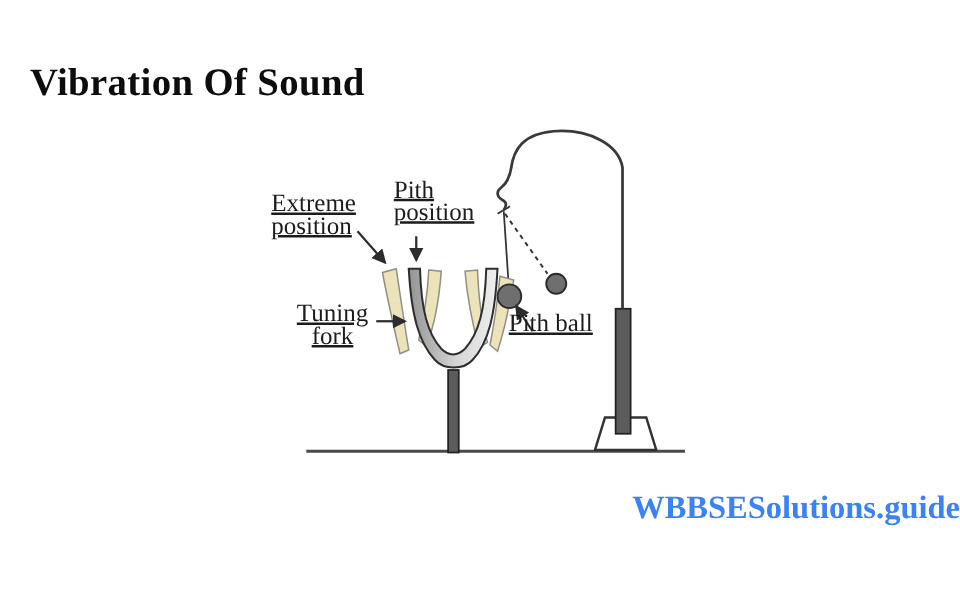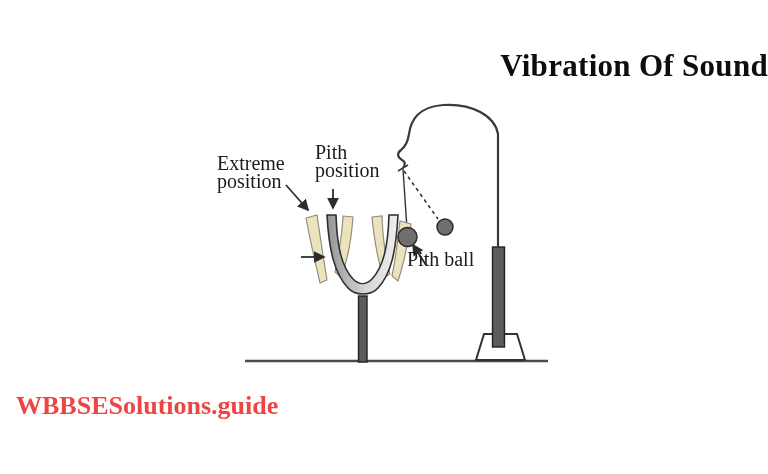--- a/index.html
+++ b/index.html
@@ -5,44 +5,45 @@
   html,body { margin:0; padding:0; background:#ffffff; }
   .page {
     position:relative;
     width:768px; height:474px;
     background:#ffffff;
     overflow:hidden;
     font-family:"Liberation Serif", serif;
   }
   .title {
     position:absolute;
-    left:8px; right:0; top:48px;
+    left:24px; right:0; top:48px;
     margin:0;
-    text-align:right;
+    text-align:left;
     font-size:31px;
     font-weight:bold;
     letter-spacing:0.3px;
     color:#0d0d0d;
   }
   .watermark {
     position:absolute;
     left:16px; right:0; top:391px;
     margin:0;
-    text-align:left;
+    text-align:right;
     font-size:26px;
     font-weight:bold;
-    color:#ef4444;
+    color:#3b82f6;
   }
   .diagram-svg { position:absolute; left:0; top:0; }
   .lbl {
     position:absolute;
     font-size:20px;
     line-height:18px;
     color:#1c1c1c;
     white-space:nowrap;
+    text-decoration:underline;
   }
   .lbl-extreme { left:217px; top:154px; }
   .lbl-mean    { left:315px; top:143px; }
   .lbl-tuning  { left:228px; top:242px; width:76px; text-align:center; }
   .lbl-pith    { left:407px; top:250px; }
 </style>
 </head>
 <body>
 
 <div class="page">
@@ -102,18 +103,22 @@
   <div class="lbl lbl-extreme">
     <span>Extreme</span><br>
     <span>position</span>
   </div>
 
   <div class="lbl lbl-mean">
     <span>Pith</span><br>
     <span>position</span>
   </div>
 
+  <div class="lbl lbl-tuning">
+    <span>Tuning</span><br>
+    <span>fork</span>
+  </div>
 
   <div class="lbl lbl-pith">Pith ball</div>
 
   <p class="watermark">WBBSESolutions.guide</p>
 
 </div>
 
 </body></html>

